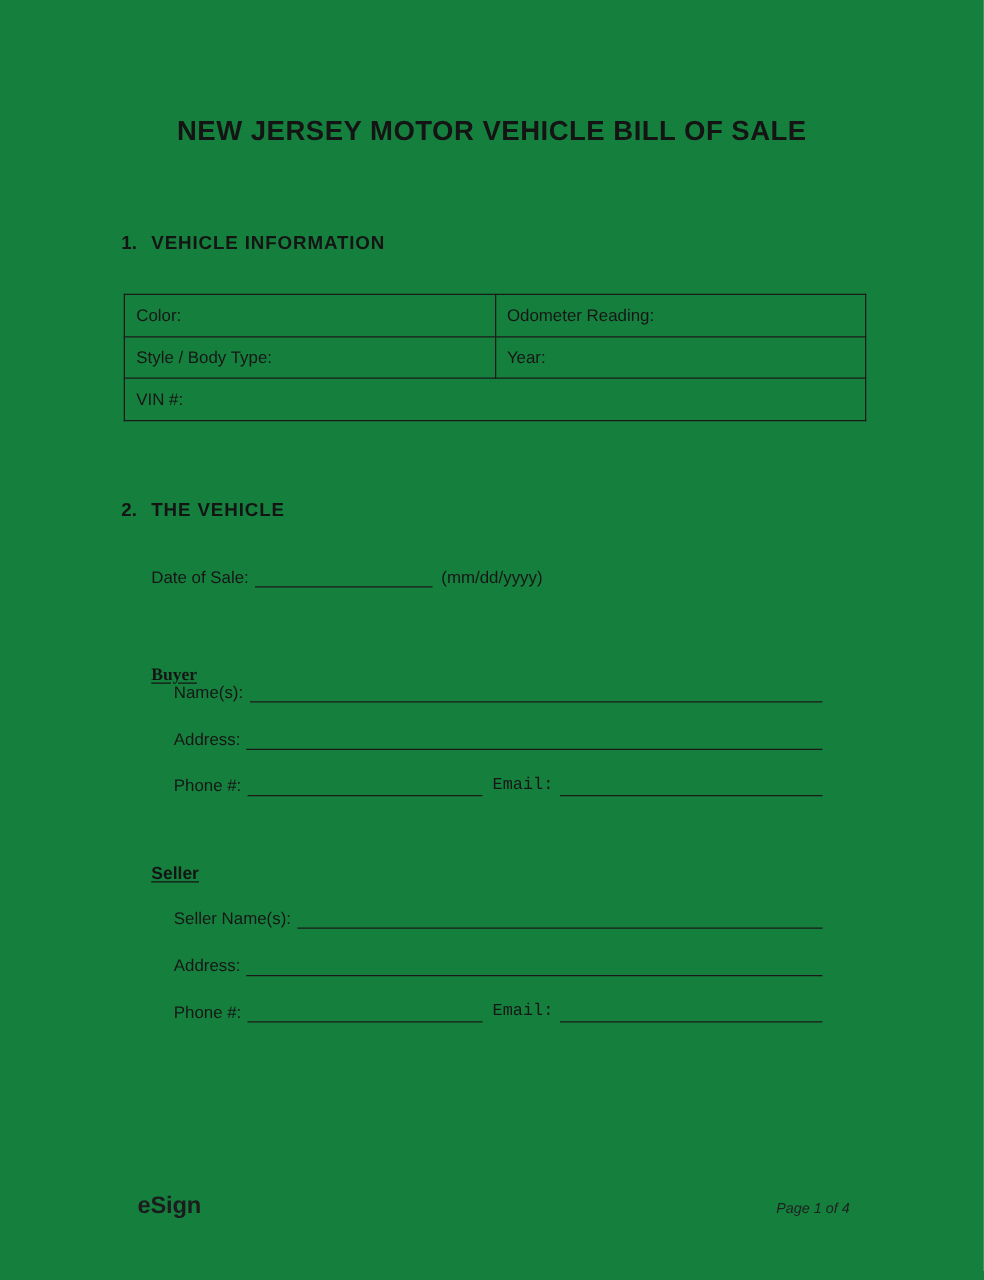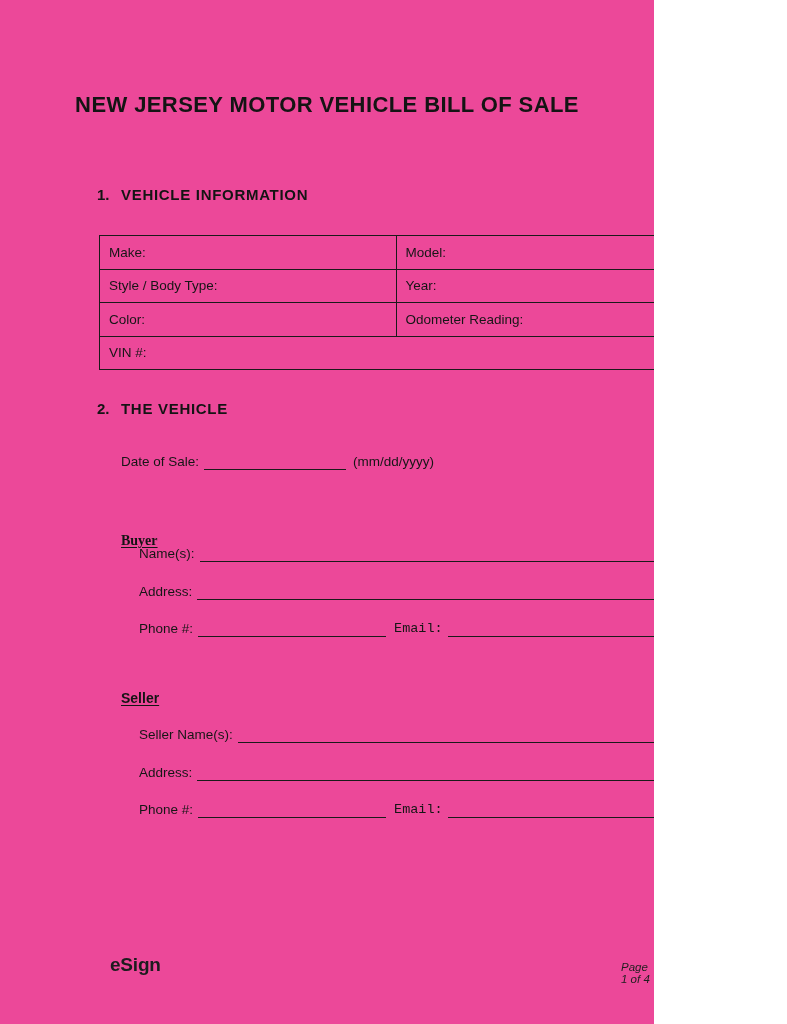--- a/index.html
+++ b/index.html
@@ -3,22 +3,22 @@
 <meta charset="utf-8">
 <style>
   html, body { margin: 0; padding: 0; }
   body {
     width: 787px; height: 1024px;
     background: #ffffff;
     font-family: "Liberation Sans", sans-serif;
   }
   .page {
     position: relative;
-    width: 654px; height: 1024px;
-    background: #ec4899;
+    width: 787px; height: 1024px;
+    background: #15803d;
     color: #1a1a1a;
     overflow: hidden;
   }
   .doc-title {
     position: absolute; top: 92px; left: 0; width: 100%;
     margin: 0;
     text-align: center;
     font-size: 22px; font-weight: 700; letter-spacing: 0.4px;
     color: #141414;
   }
@@ -111,30 +111,26 @@
     <span>VEHICLE INFORMATION</span>
   </div>
 
   <table class="vehicle-table">
     <colgroup>
         <col style="width:50%">
         <col style="width:50%">
       </colgroup>
     <tbody>
       <tr>
-        <td><span>Make:</span></td>
-        <td><span>Model:</span></td>
+        <td><span>Color:</span></td>
+        <td><span>Odometer Reading:</span></td>
       </tr>
       <tr>
         <td><span>Style / Body Type:</span></td>
         <td><span>Year:</span></td>
-      </tr>
-      <tr>
-        <td><span>Color:</span></td>
-        <td><span>Odometer Reading:</span></td>
       </tr>
       <tr>
         <td colspan="2"><span>VIN #:</span></td>
       </tr>
     </tbody>
   </table>
 
   <div class="section-heading" id="section-2">
     <span class="section-number">2.</span>
     <span>THE VEHICLE</span>

